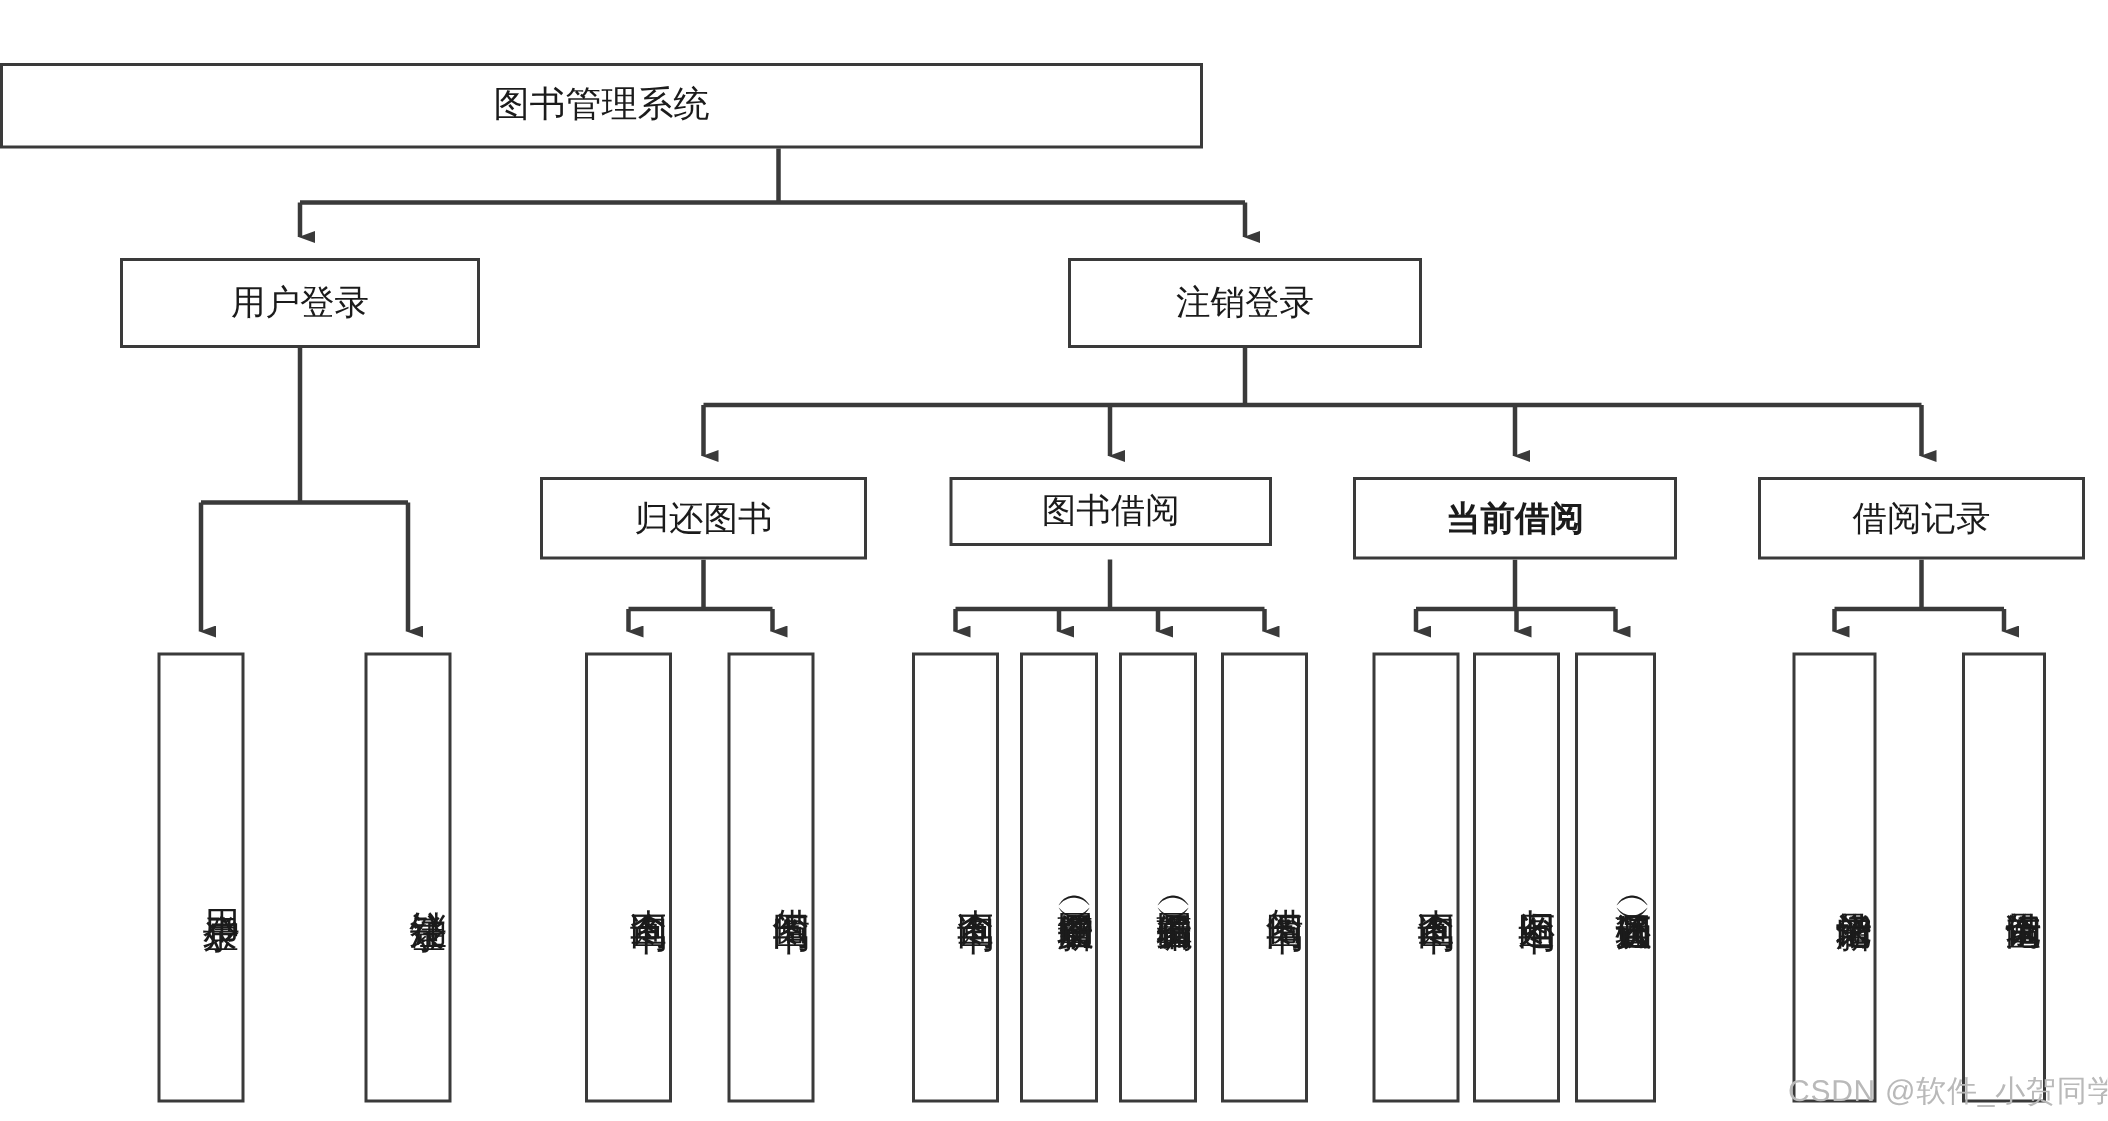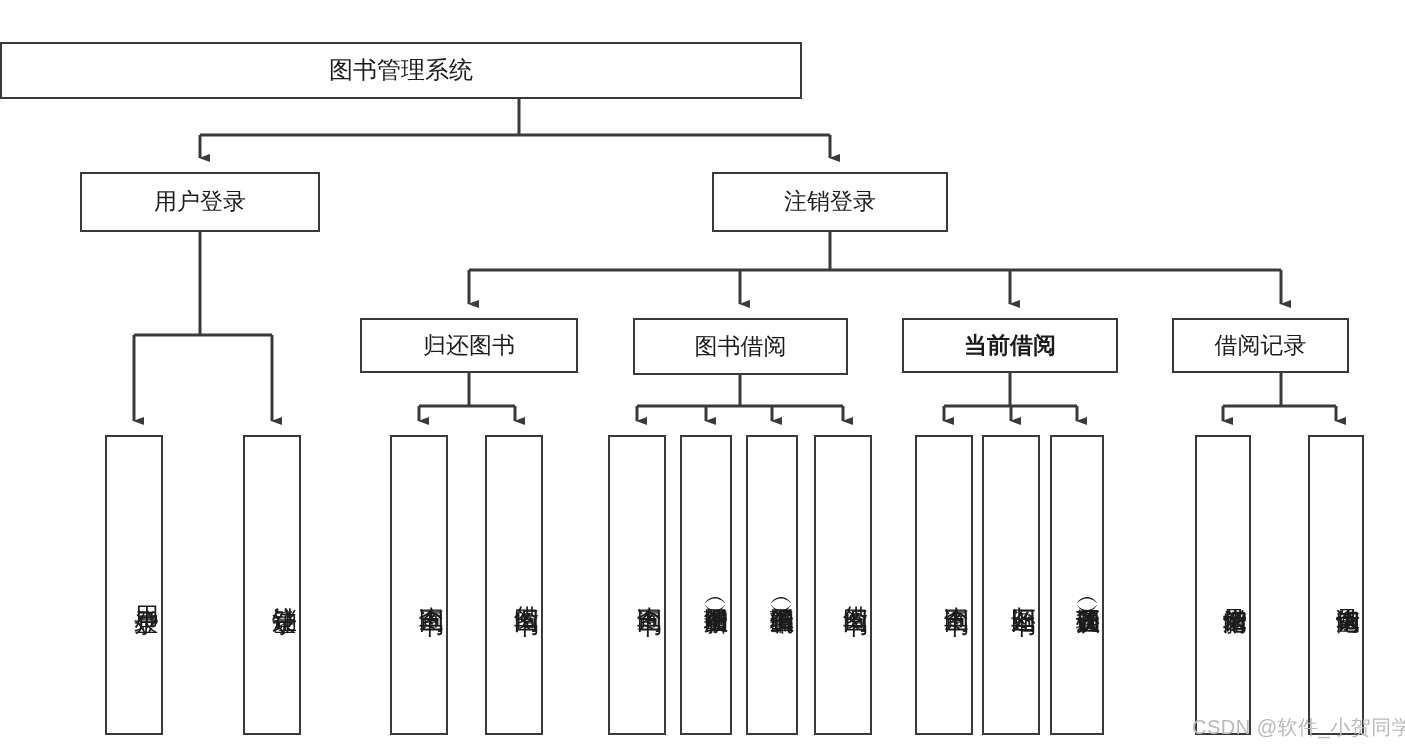--- a/index.html
+++ b/index.html
@@ -122,23 +122,23 @@
       <path d="M1336,406 L1336,421" marker-end="url(#arrowhead)"></path>
     </g>
   </svg>
 
   <div class="node horiz root" style="left:0; top:11px; width:802px; height:57px;margin-top:31px;">图书管理系统</div>
 
   <div class="node horiz" style="left:80px; top:172px; width:240px; height:60px;">用户登录</div>
   <div class="node horiz" style="left:712px; top:172px; width:236px; height:60px;">注销登录</div>
 
   <div class="node horiz" style="left:360px; top:318px; width:218px; height:55px;">归还图书</div>
-  <div class="node horiz" style="left:633px; top:318px; width:215px; height:57px;">图书借阅</div>
+  <div class="node horiz" style="left:633px; top:318px; width:215px; height:46px;">图书借阅</div>
   <div class="node horiz" style="left:902px; top:318px; width:216px; height:55px;font-weight:bold;">当前借阅</div>
-  <div class="node horiz" style="left:1172px; top:318px; width:177px; height:55px;">借阅记录</div>
+  <div class="node horiz" style="left:1172px; top:318px; width:218px; height:55px;">借阅记录</div>
 
   <div class="node vert" style="left:105px; top:435px; width:58px; height:300px;">用户登录</div>
   <div class="node vert" style="left:243px; top:435px; width:58px; height:300px;">注销登录</div>
 
   <div class="node vert" style="left:390px; top:435px; width:58px; height:300px;">查询图书</div>
   <div class="node vert" style="left:485px; top:435px; width:58px; height:300px;">借阅图书</div>
 
   <div class="node vert" style="left:608px; top:435px; width:58px; height:300px;">查询图书</div>
   <div class="node vert tight" style="left:680px; top:435px; width:52px; height:300px;">新增图书（管理员）</div>
   <div class="node vert tight" style="left:746px; top:435px; width:52px; height:300px;">编辑图书（管理员）</div>

